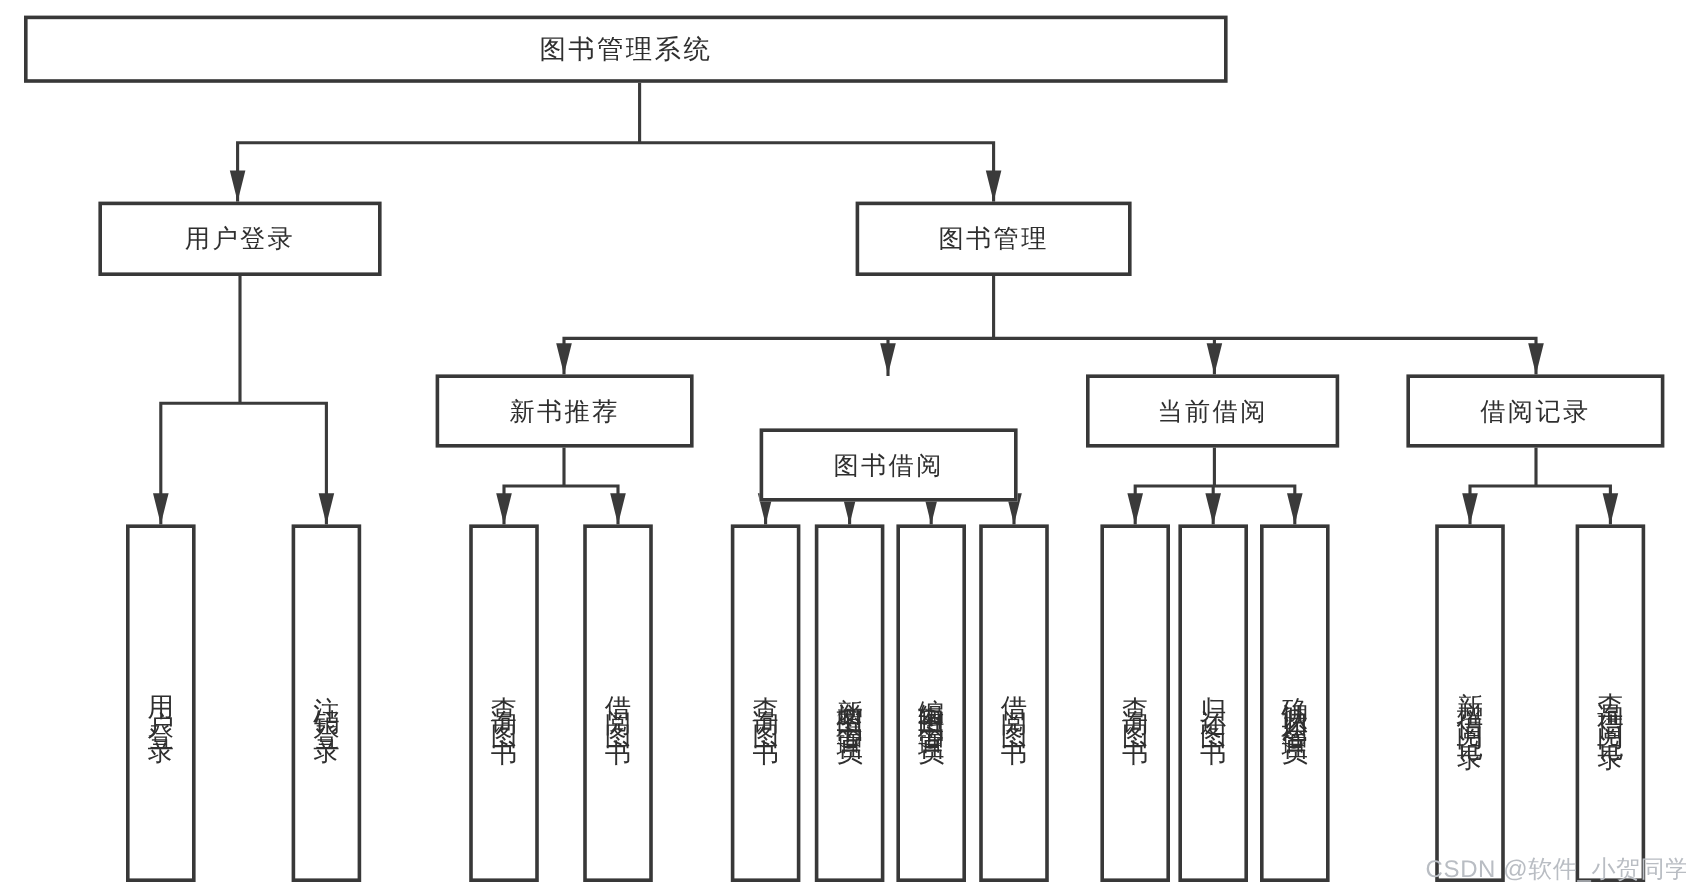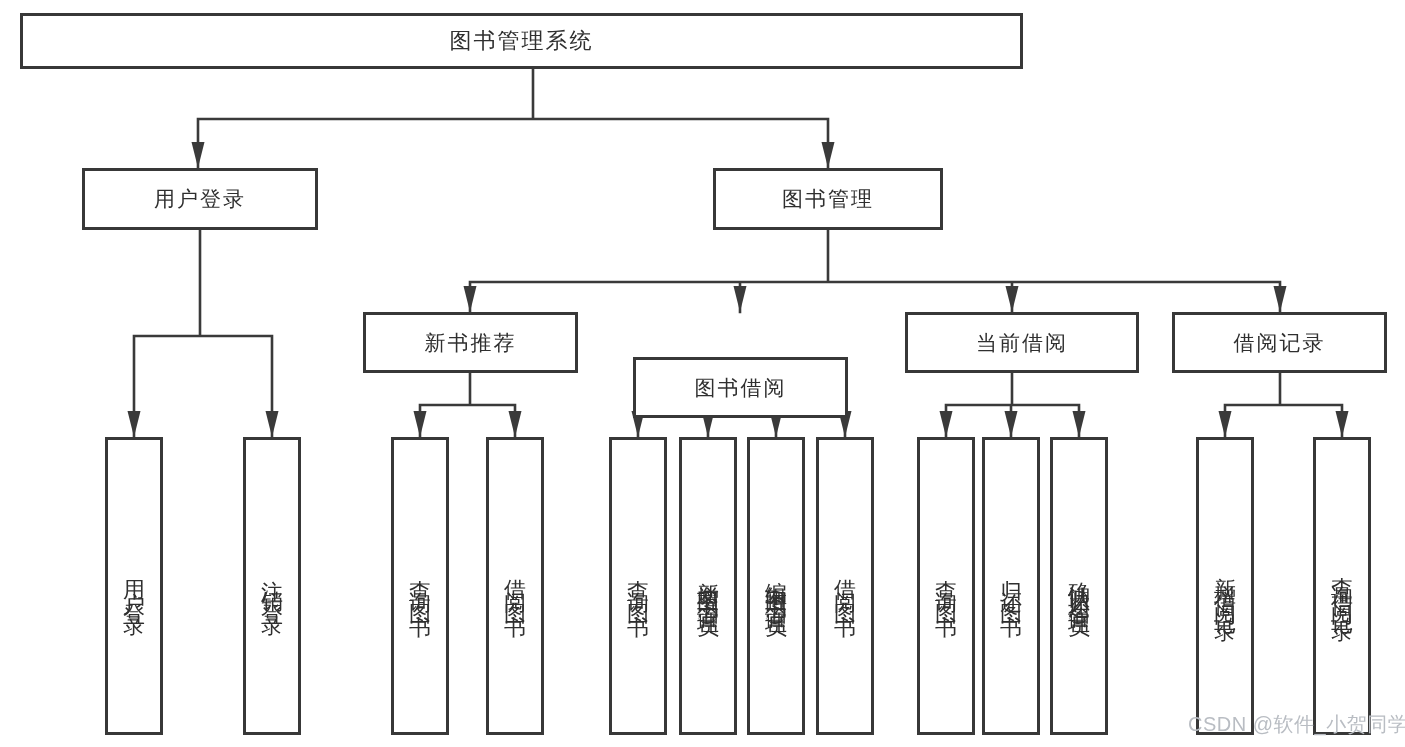--- a/index.html
+++ b/index.html
@@ -129,21 +129,21 @@
   <div class="hbox" style="left:363px; top:312px; width:215px; height:61px;">
     <span>新书推荐</span>
   </div>
 
   <div class="hbox" style="left:713px; top:168px; width:230px; height:62px;">
     <span>图书管理</span>
   </div>
   <div class="hbox" style="left:633px; top:312px; width:215px; height:61px;margin-top:45px;">
     <span>图书借阅</span>
   </div>
-  <div class="hbox" style="left:905px; top:312px; width:234px; height:61px;">
+  <div class="hbox" style="left:905px; top:312px; width:211px; height:61px;">
     <span>当前借阅</span>
   </div>
   <div class="hbox" style="left:1172px; top:312px; width:215px; height:61px;">
     <span>借阅记录</span>
   </div>
 
   <div class="vbox" style="left:105px;">
     <span class="vtext sp-a">用户登录</span>
   </div>
   <div class="vbox" style="left:243px;">

